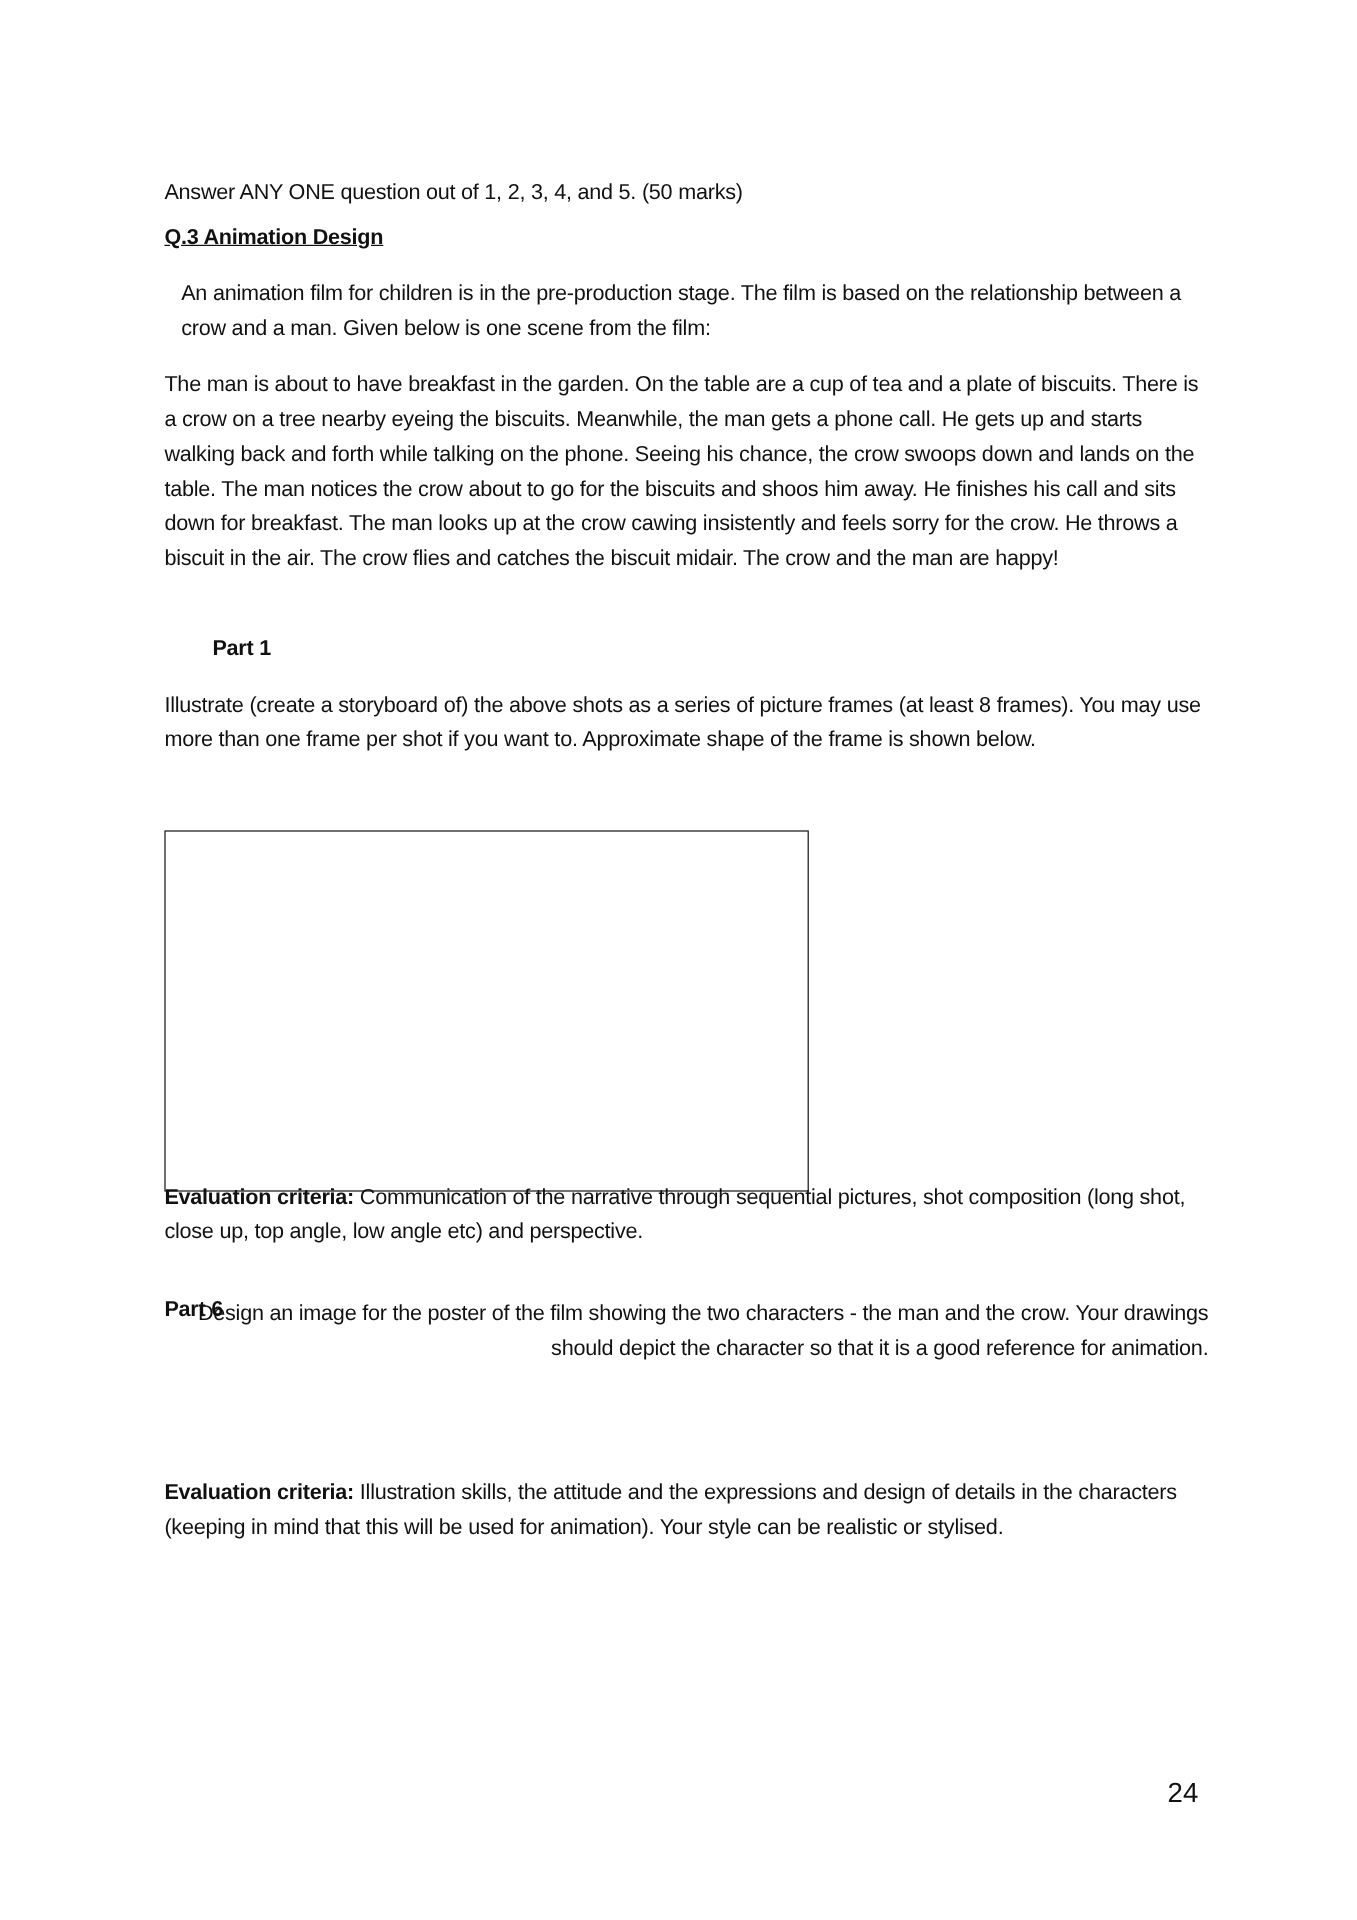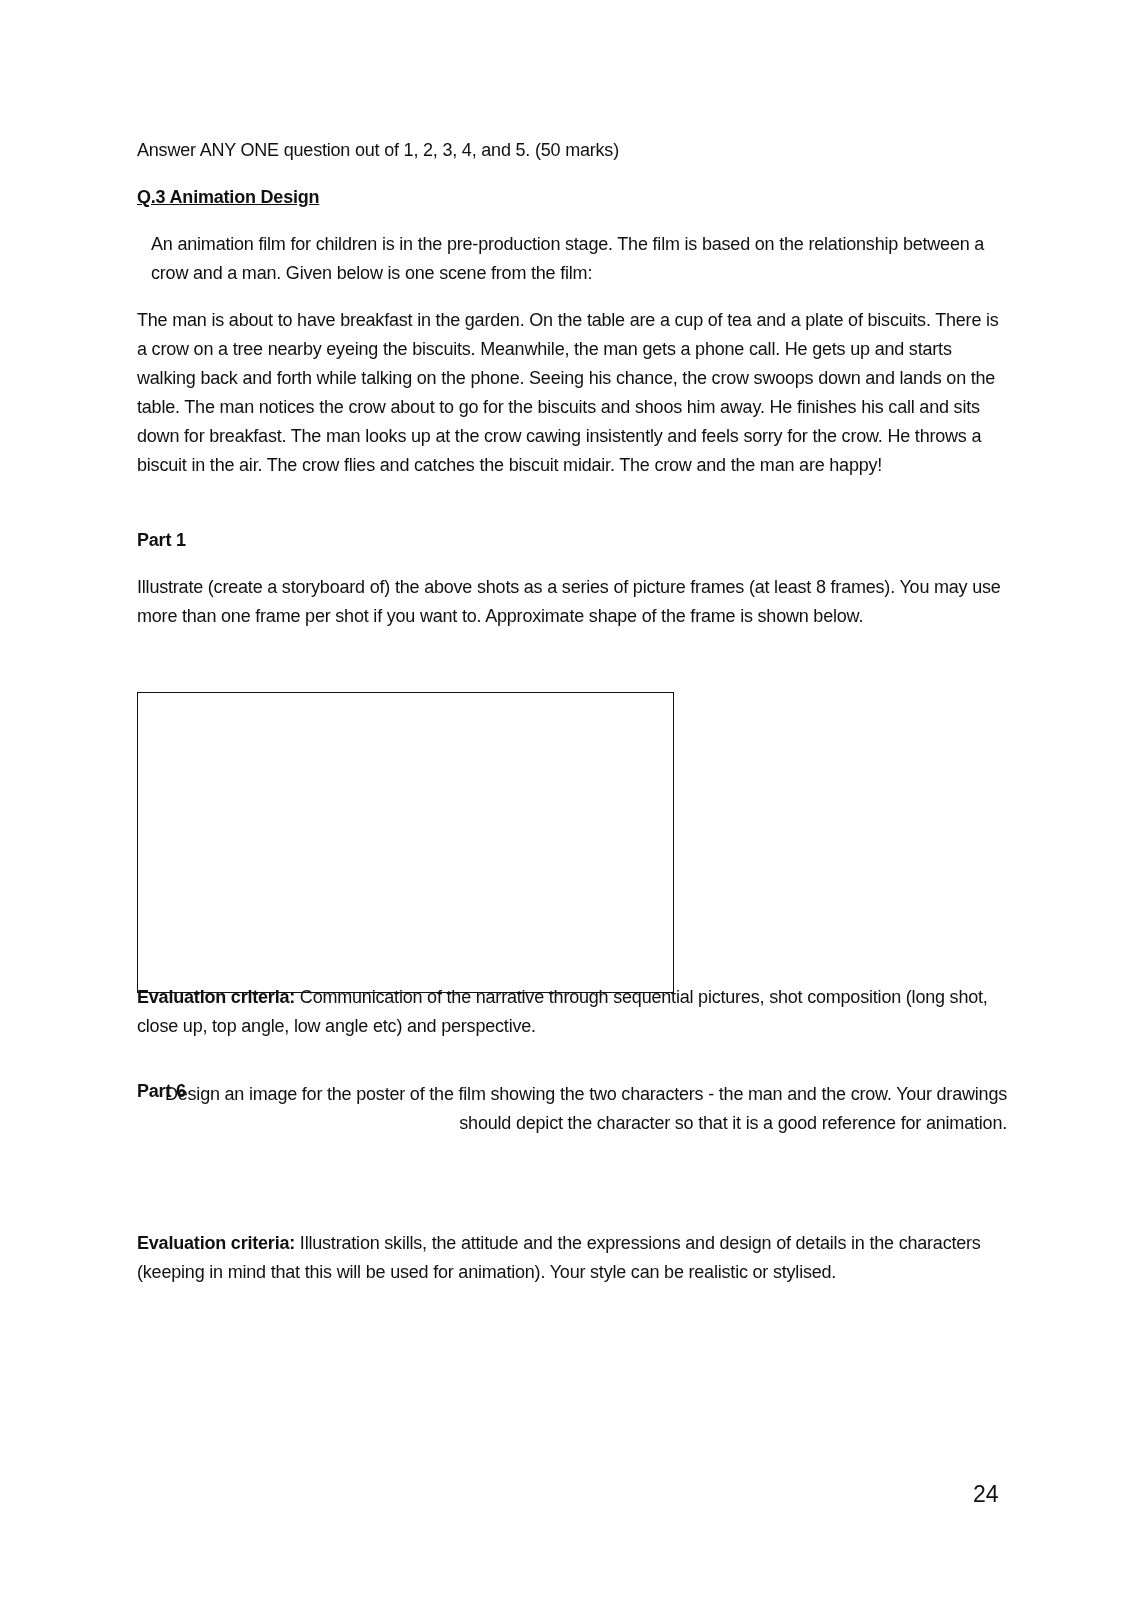--- a/index.html
+++ b/index.html
@@ -45,29 +45,29 @@
       top: 1480px;
       font-size: 23px;
       line-height: 29px;
     }
   </style>
 </head>
 <body>
 
 <div class="page">
 
-  <p class="block" style="top:0px;">Answer ANY ONE question out of 1, 2, 3, 4, and 5. (50 marks)</p>
+  <p class="block" style="top:10px;">Answer ANY ONE question out of 1, 2, 3, 4, and 5. (50 marks)</p>
 
   <p class="block bold" style="top:47px;text-decoration:underline;">Q.3 Animation Design</p>
 
   <p class="block" style="top:94px;margin-left:14px;">An animation film for children is in the pre-production stage. The film is based on the relationship between a crow and a man. Given below is one scene from the film:</p>
 
   <p class="block" style="top:170px;">The man is about to have breakfast in the garden. On the table are a cup of tea and a plate of biscuits. There is a crow on a tree nearby eyeing the biscuits. Meanwhile, the man gets a phone call. He gets up and starts walking back and forth while talking on the phone. Seeing his chance, the crow swoops down and lands on the table. The man notices the crow about to go for the biscuits and shoos him away. He finishes his call and sits down for breakfast. The man looks up at the crow cawing insistently and feels sorry for the crow. He throws a biscuit in the air. The crow flies and catches the biscuit midair. The crow and the man are happy!</p>
 
-  <p class="block bold" style="top:390px;">Part 1</p>
+  <p class="block bold" style="top:390px;margin-left:40px;">Part 1</p>
 
   <p class="block" style="top:437px;">Illustrate (create a storyboard of) the above shots as a series of picture frames (at least 8 frames). You may use more than one frame per shot if you want to. Approximate shape of the frame is shown below.</p>
 
   <div class="frame-box"></div>
 
   <p class="block" style="top:847px;">
     <span class="bold">Evaluation criteria:</span><span> Communication of the narrative through sequential pictures, shot composition (long shot, close up, top angle, low angle etc) and perspective.</span>
   </p>
 
   <p class="block bold" style="top:941px;">Part 6</p>

